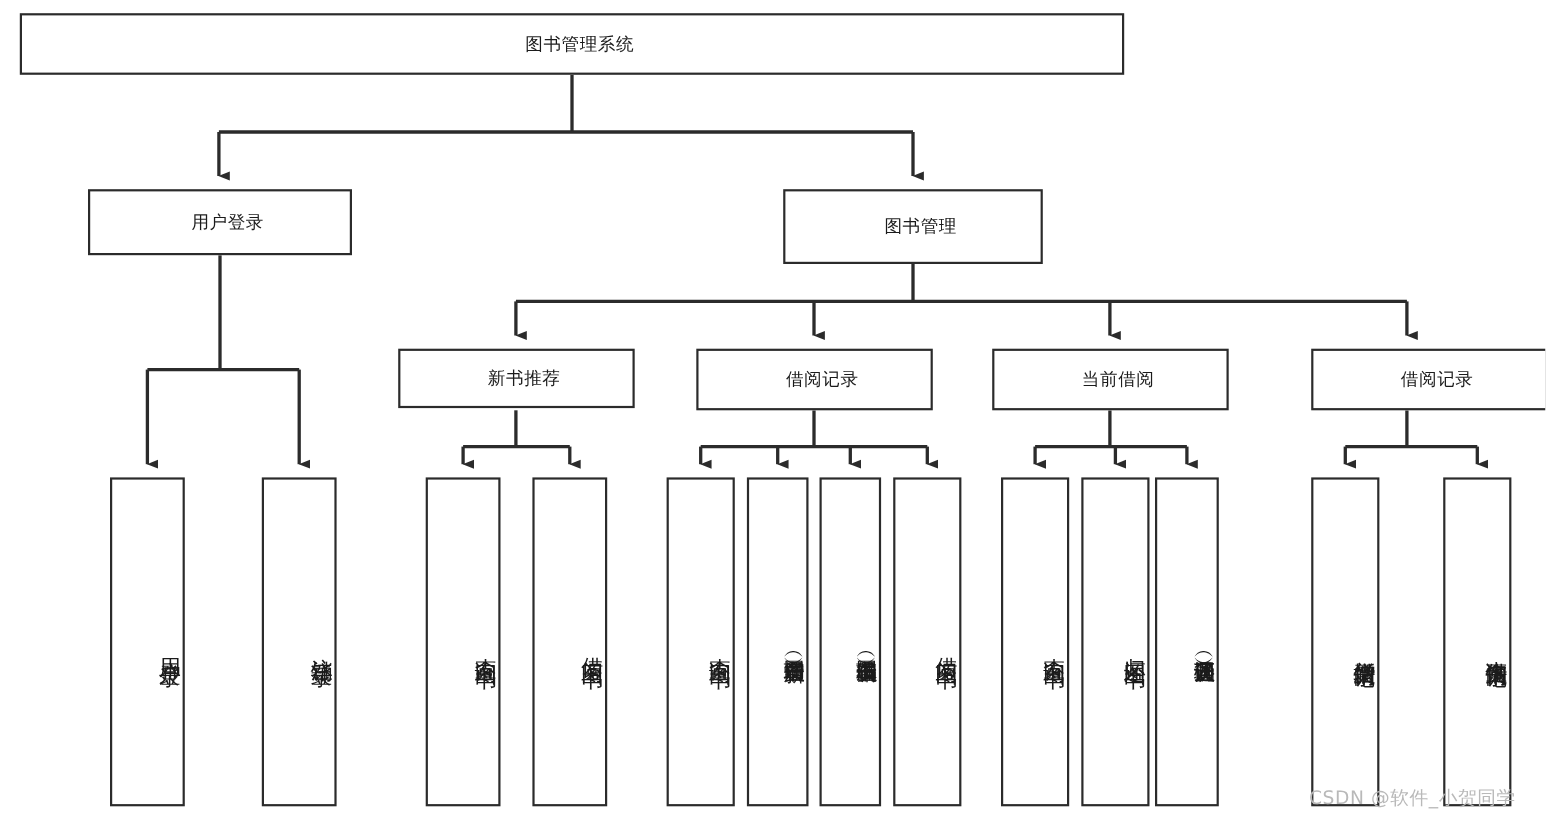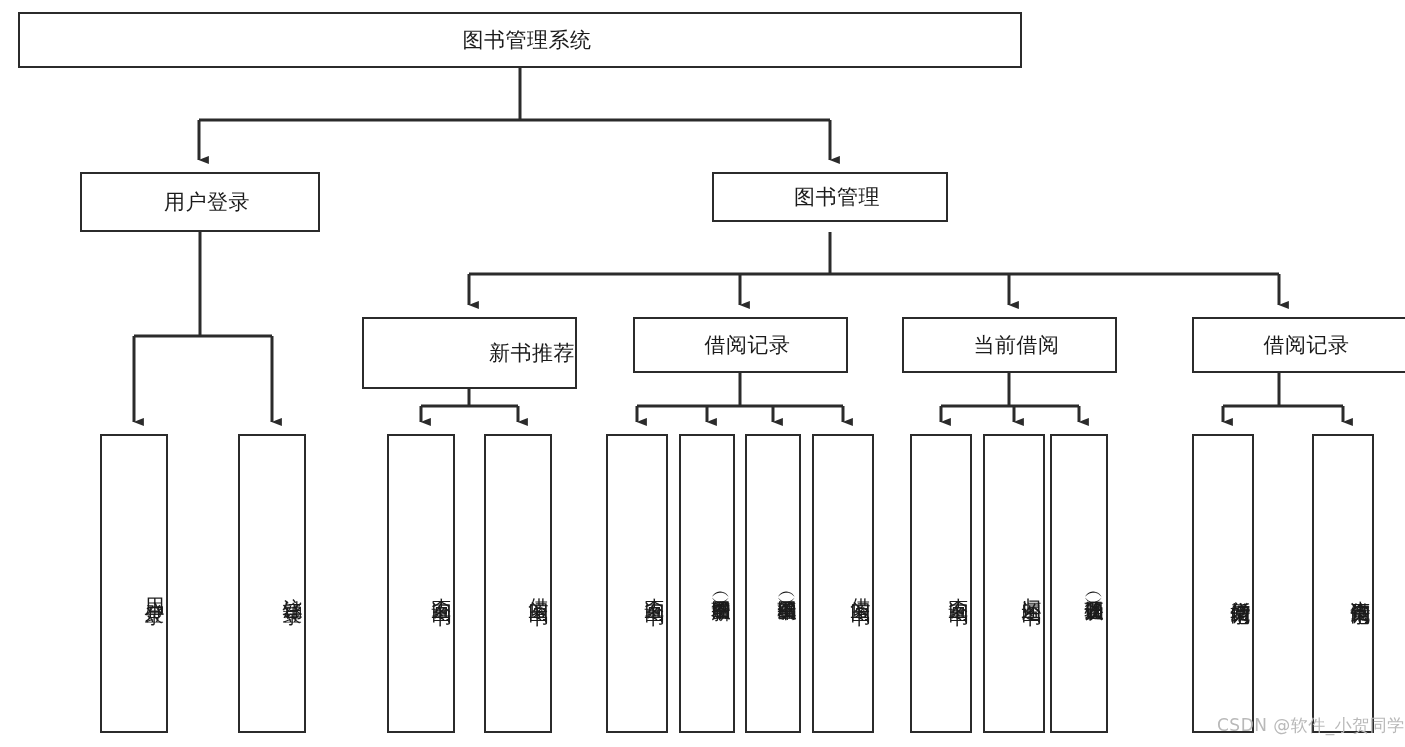--- a/index.html
+++ b/index.html
@@ -28,21 +28,21 @@
     box-sizing: border-box;
     border: 2px solid #2b2b2b;
     background: #ffffff;
     display: flex;
     align-items: center;
     justify-content: center;
     color: #1b1b1b;
     line-height: 1.18;
   }
   .node.horiz {
-    font-size: 21px;
+    font-size: 16px;
     letter-spacing: 0.5px;
     padding-left: 14px;
   }
   .node.vert {
     font-size: 20px;
     writing-mode: vertical-rl;
     text-orientation: upright;
     align-items: flex-start;
     justify-content: center;
     padding-top: 8px;
@@ -119,25 +119,25 @@
     </g>
   </svg>
 
   <div class="node horiz" style="left:18px; top:12px; width:1004px; height:56px;">
     <span>图书管理系统</span>
   </div>
 
   <div class="node horiz" style="left:80px; top:172px; width:240px; height:60px;">
     <span>用户登录</span>
   </div>
-  <div class="node horiz" style="left:712px; top:172px; width:236px; height:50px;">
+  <div class="node horiz" style="left:712px; top:172px; width:236px; height:68px;">
     <span>图书管理</span>
   </div>
 
-  <div class="node horiz" style="left:362px; top:317px; width:215px; height:72px;justify-content:flex-end;">
+  <div class="node horiz" style="left:362px; top:317px; width:215px; height:54px;">
     <span>新书推荐</span>
   </div>
   <div class="node horiz" style="left:633px; top:317px; width:215px; height:56px;">
     <span>借阅记录</span>
   </div>
   <div class="node horiz" style="left:902px; top:317px; width:215px; height:56px;text-align:right;">
     <span>当前借阅</span>
   </div>
   <div class="node horiz" style="left:1172px; top:317px; width:215px; height:56px;margin-left:20px;">
     <span>借阅记录</span>
@@ -180,15 +180,15 @@
     <span class="vlabel">确认归还（管理员）</span>
   </div>
 
   <div class="node vert" style="left:1192px; top:434px; width:62px; height:299px; letter-spacing:1px;">
     <span class="vlabel">新增借阅记录</span>
   </div>
   <div class="node vert" style="left:1312px; top:434px; width:62px; height:299px; letter-spacing:1px;">
     <span class="vlabel">查询借阅记录</span>
   </div>
 
-  <div class="watermark" style="left:1190px; top:714px;margin-left:27px;">CSDN @软件_小贺同学</div>
+  <div class="watermark" style="left:1190px; top:714px;">CSDN @软件_小贺同学</div>
 
 </div>
 
 </body></html>

